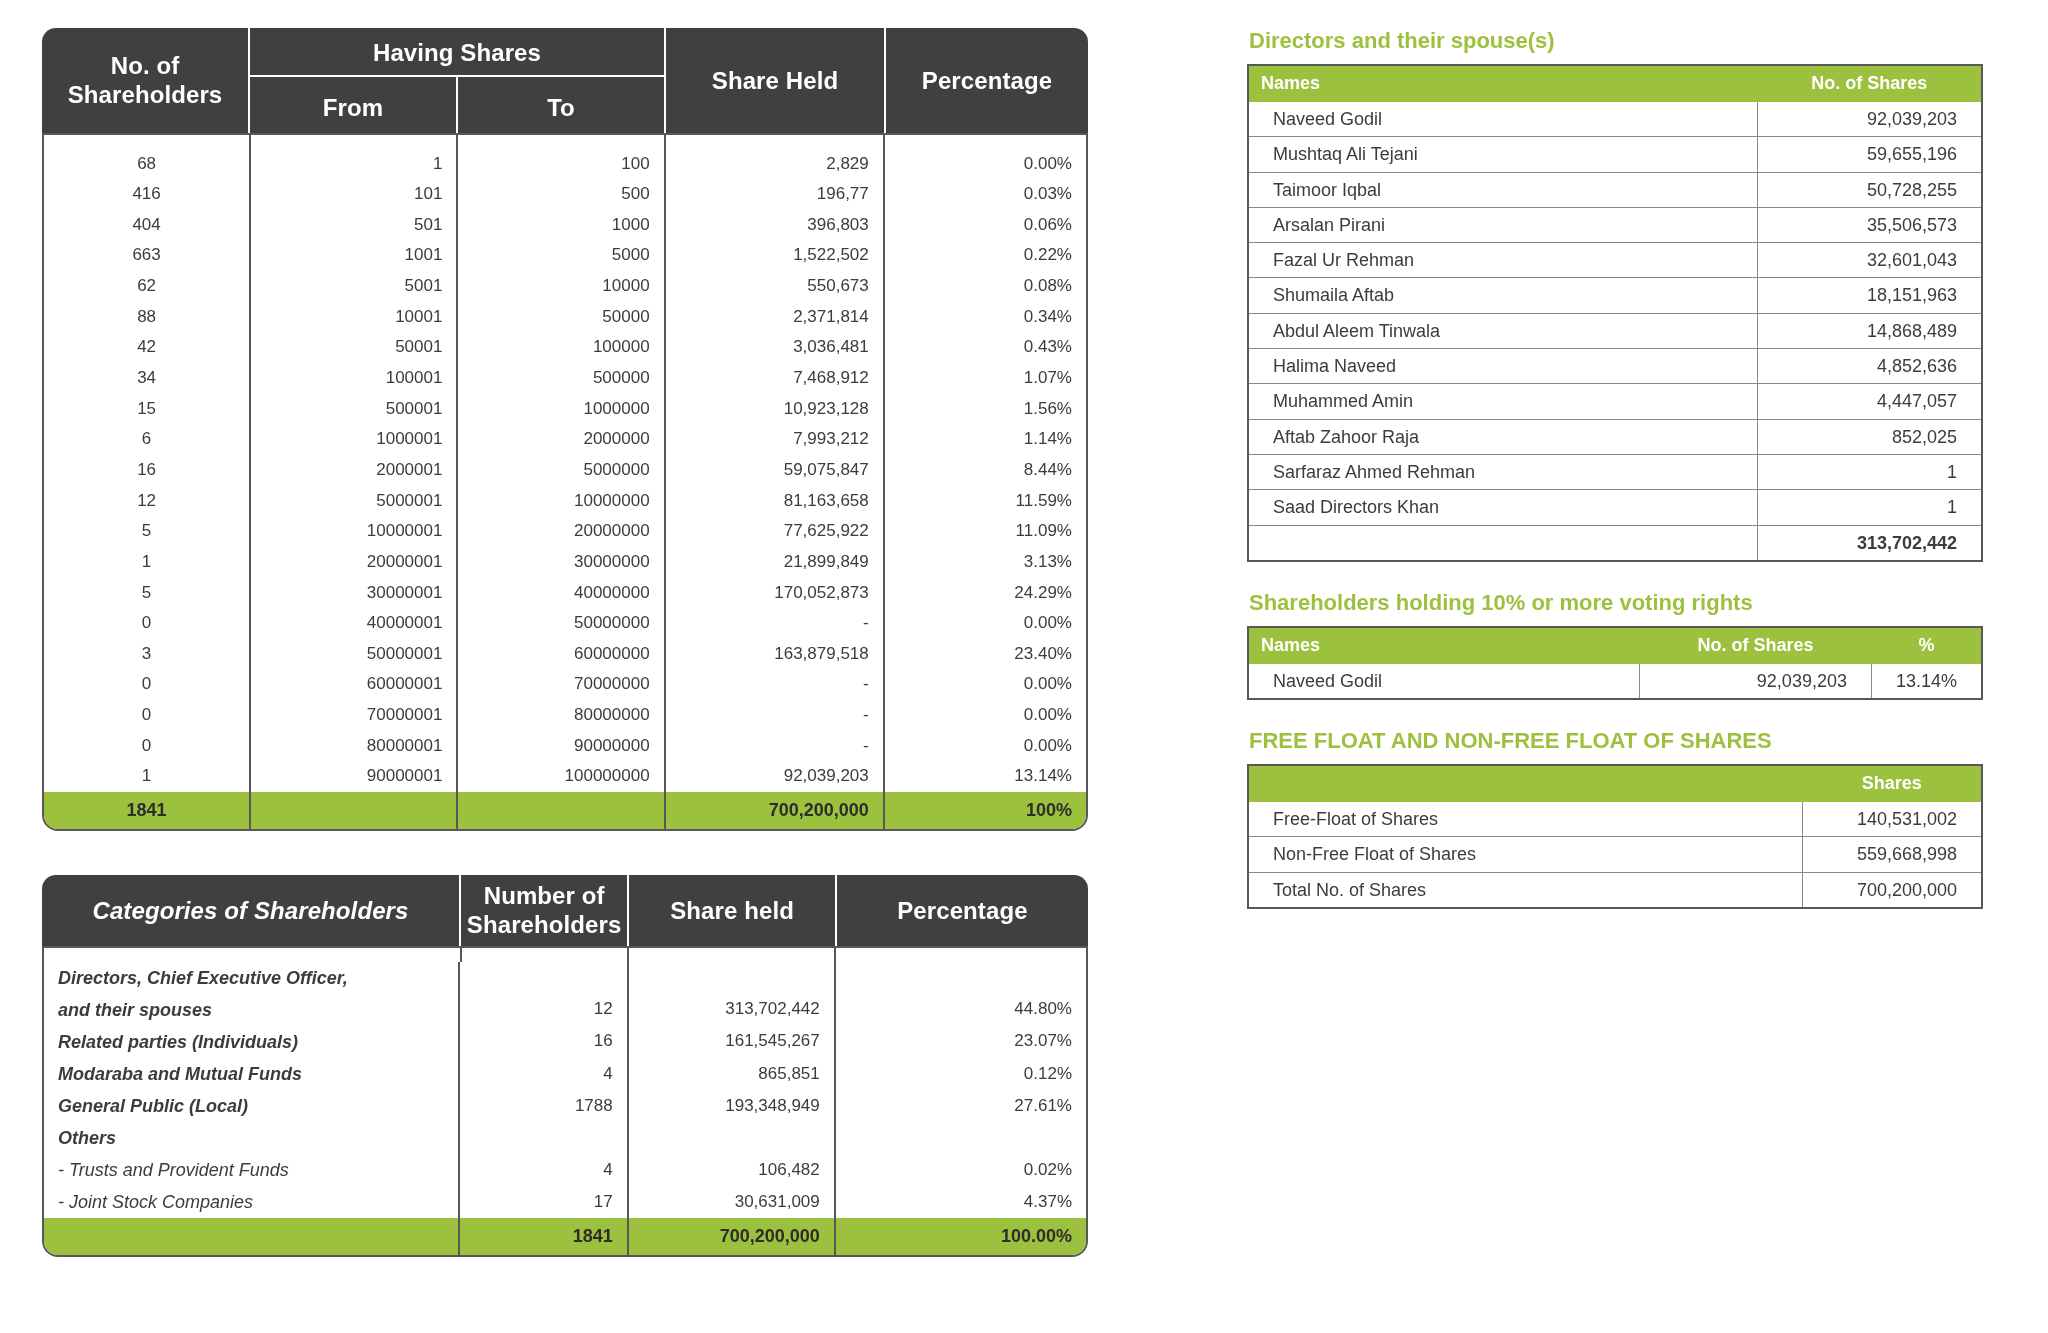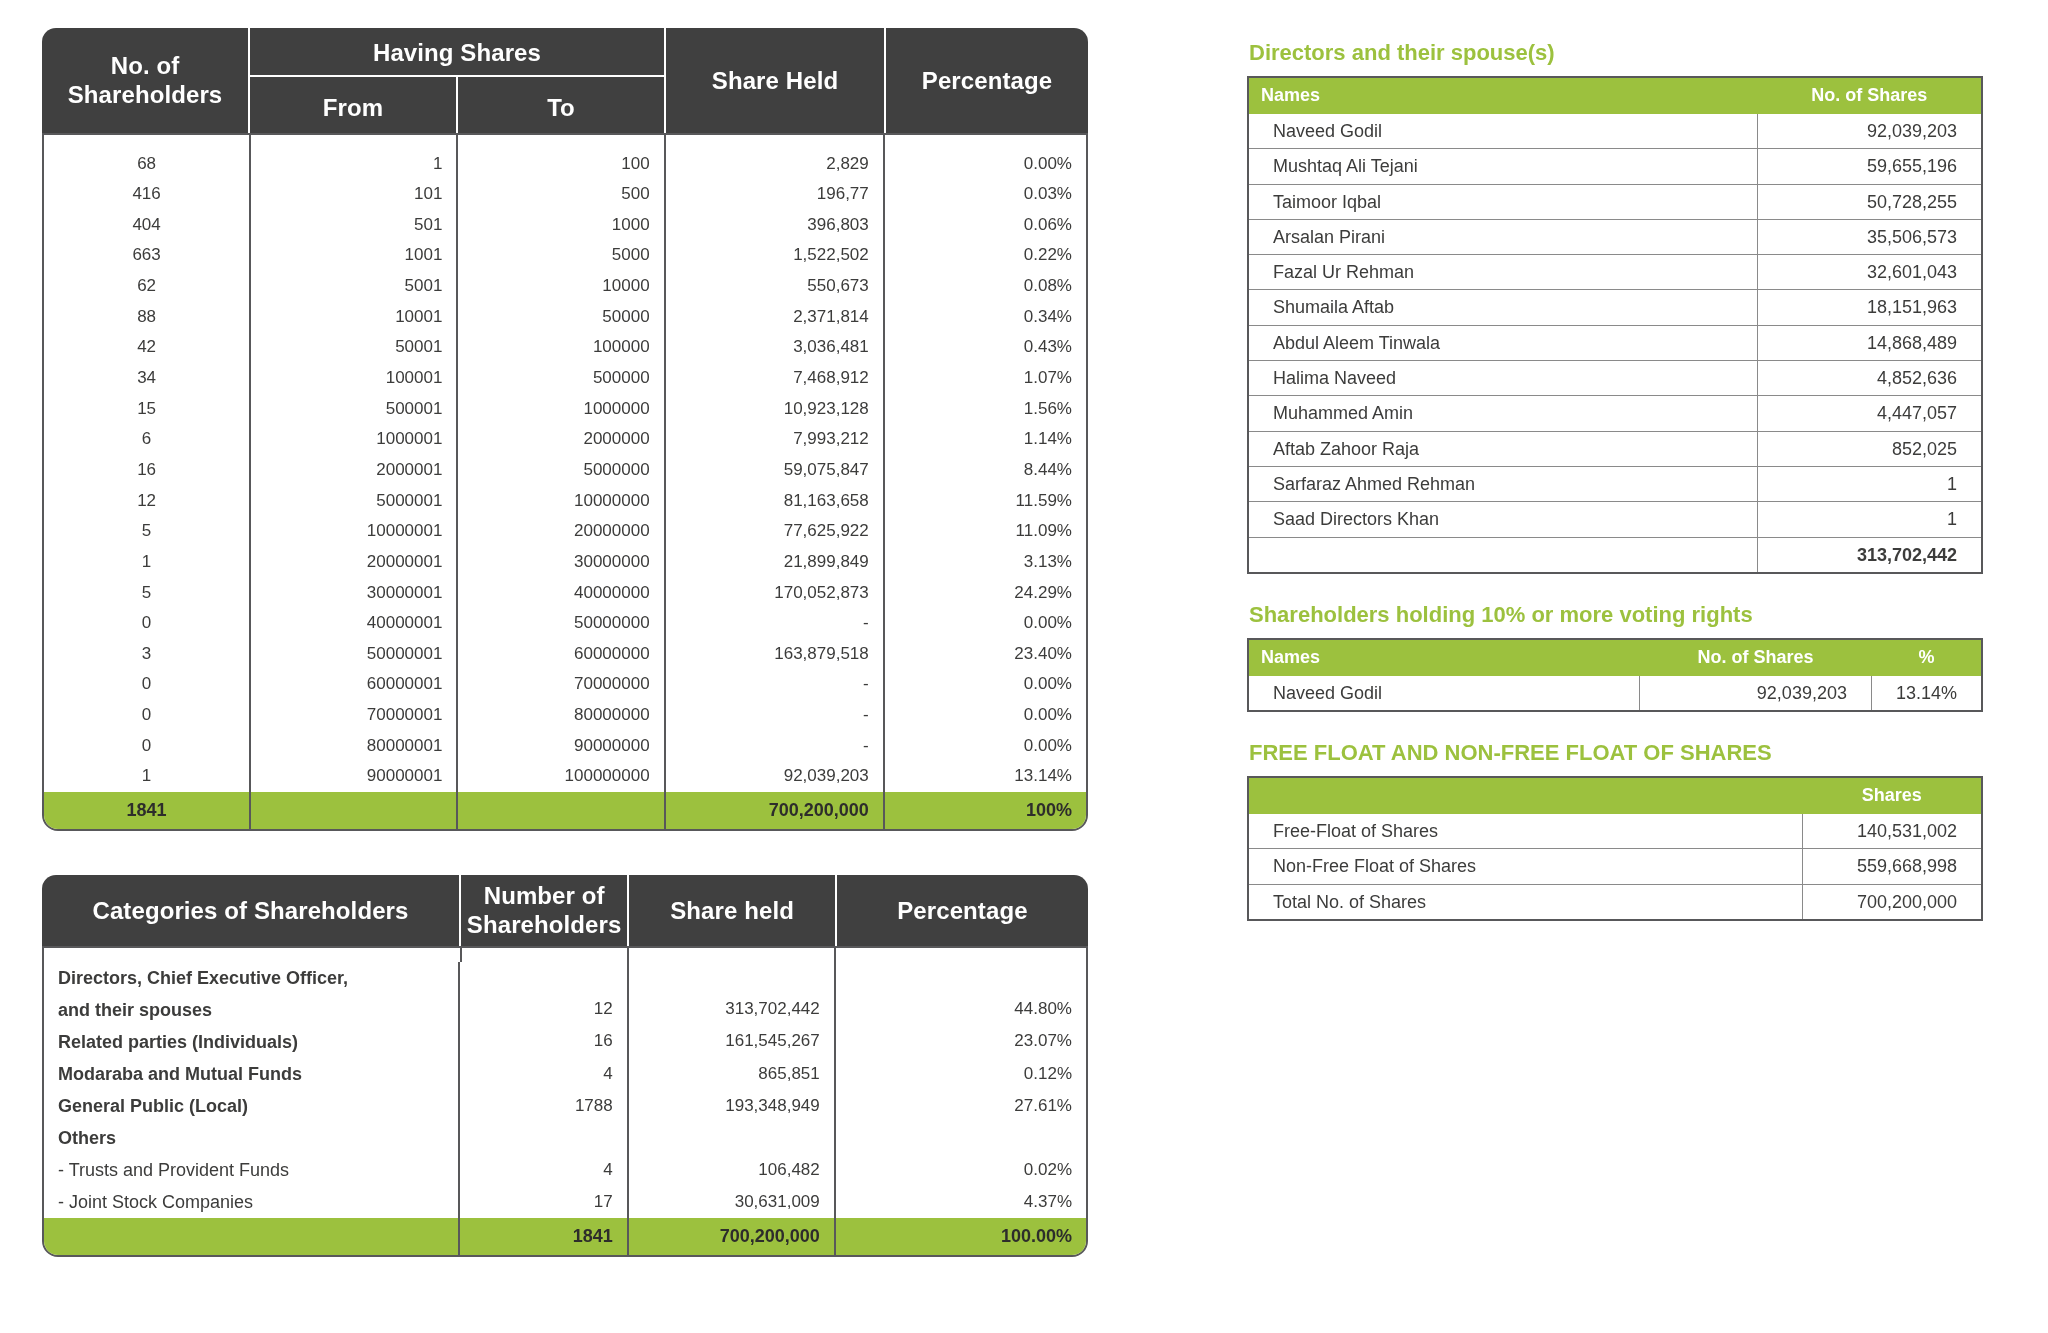--- a/index.html
+++ b/index.html
@@ -113,32 +113,32 @@
 
   
   .t1-c0 { width: 208px; }
   .t1-c1 { width: 208px; }
   .t1-c2 { width: 208px; }
   .t1-c3 { width: 220px; }
   .t1-c4 { width: 202px; }
   .t1-having { width: 416px; }
 
   
-  .t2-c0 { width: 449px; }
+  .t2-c0 { width: 449px; font-style: italic; }
   .t2-c1 { width: 180px; }
   .t2-c2 { width: 222px; }
   .t2-c3 { width: 269px; }
 
   .cat-label { font-weight: bold; font-size: 18px; }
   .cat-sub { font-weight: normal; font-size: 18px; padding-left: 30px; }
 
   
   #right-col {
     position: absolute;
-    left: 1247px; top: 40px;
+    left: 1247px; top: 28px;
     width: 800px;
   }
   .sec-title {
     color: #9cc13e;
     font-weight: bold;
     font-size: 22px;
     margin: 0 0 10px 2px;
   }
   .sec-title.gap { margin-top: 28px; }
 

